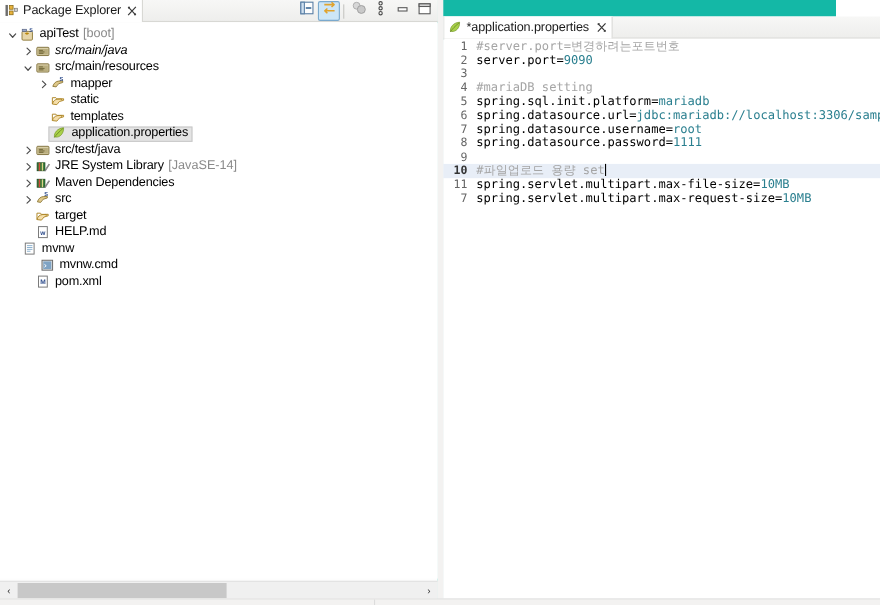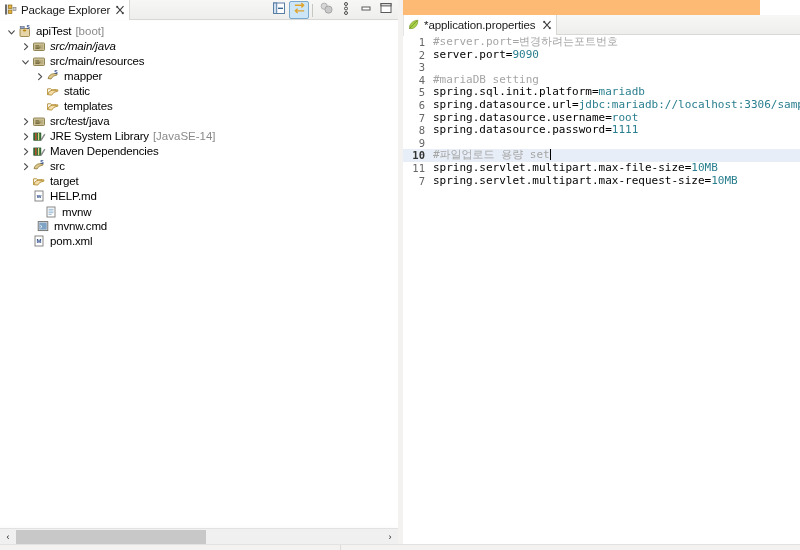--- a/index.html
+++ b/index.html
@@ -6,21 +6,21 @@
   html, body {
     margin: 0; padding: 0;
     width: 800px; height: 550px;
     overflow: hidden;
     background: #ffffff;
     font-family: "Liberation Sans", sans-serif;
   }
   #app {
     position: relative;
     width: 760px; height: 550px;
-    background: #fdba74;
+    background: #14b8a6;
   }
 
   
   #explorer {
     position: absolute;
     left: 0; top: 0;
     width: 398px; height: 550px;
     background: #fdfdfd;
   }
   .pe-tabrow {
@@ -388,20 +388,32 @@
           <span class="tlabel-wrap">
             <span class="ticon">
               <svg width="15" height="15" viewBox="0 0 15 15">
                 <path d="M1.6 10.6 q1.2 -4.2 4.8 -4.5 l5.4 -0.3 v1.4 q-4.6 0.3 -6.1 3.9 z" fill="#f5deaa" stroke="#b08a2e" stroke-width="0.9"></path>
                 <path d="M1.6 10.6 V4.8 h3.2 l1 1.1 h4.2 v1.3" fill="none" stroke="#b08a2e" stroke-width="0.9"></path>
               </svg>
             </span>
             <span class="tlabel">templates</span>
           </span>
         </div>
+        <div class="trow selected" style="padding-left: 34px;">
+          <span class="twist"></span>
+          <span class="tlabel-wrap">
+            <span class="ticon">
+              <svg width="15" height="15" viewBox="0 0 15 15">
+                <path d="M2.5 10.5 C2 7 5 2.5 10.8 2.2 C11 7.5 7.5 11 3.6 10.6 Z" fill="#a9d14a" stroke="#7a9c2e" stroke-width="0.7"></path>
+                <path d="M2.4 11 C4 8.5 7 5.5 10.5 2.6" stroke="#6c8a26" stroke-width="0.8" fill="none"></path>
+              </svg>
+            </span>
+            <span class="tlabel">application.properties</span>
+          </span>
+        </div>
         <div class="trow" style="padding-left: 20px;">
           <span class="twist">
             <svg width="11" height="11" viewBox="0 0 12 12">
               <path d="M5 3 L8.4 6.2 L5 9.4" fill="none" stroke="#4c4c4c" stroke-width="1.2" stroke-linecap="round" stroke-linejoin="round"></path>
             </svg>
           </span>
           <span class="tlabel-wrap">
             <span class="ticon">
               <svg width="15" height="15" viewBox="0 0 15 15">
                 <rect x="1.5" y="4" width="11" height="7.5" rx="0.8" fill="#d9cfa8" stroke="#7a6a33" stroke-width="0.8"></rect>
@@ -482,21 +494,21 @@
           <span class="tlabel-wrap">
             <span class="ticon">
               <svg width="15" height="15" viewBox="0 0 15 15">
                 <rect x="3" y="2" width="8" height="10" fill="#ffffff" stroke="#7a7a7a" stroke-width="0.9"></rect>
                 <text x="7" y="9.2" font-size="6" fill="#2b4a8a" text-anchor="middle" font-family="sans-serif" font-weight="bold">w</text>
               </svg>
             </span>
             <span class="tlabel">HELP.md</span>
           </span>
         </div>
-        <div class="trow" style="padding-left: 32px; align-items: flex-end;">
+        <div class="trow" style="padding-left: 8px;">
           <span class="twist"></span>
           <span class="tlabel-wrap">
             <span class="ticon">
               <svg width="15" height="15" viewBox="0 0 15 15">
                 <rect x="3" y="2" width="8" height="10" fill="#ffffff" stroke="#7a7a7a" stroke-width="0.9"></rect>
                 <path d="M4.5 4.3 h5 M4.5 6 h5 M4.5 7.7 h5 M4.5 9.4 h3.2" stroke="#7fa8c9" stroke-width="0.8"></path>
               </svg>
             </span>
             <span class="tlabel">mvnw</span>
           </span>

